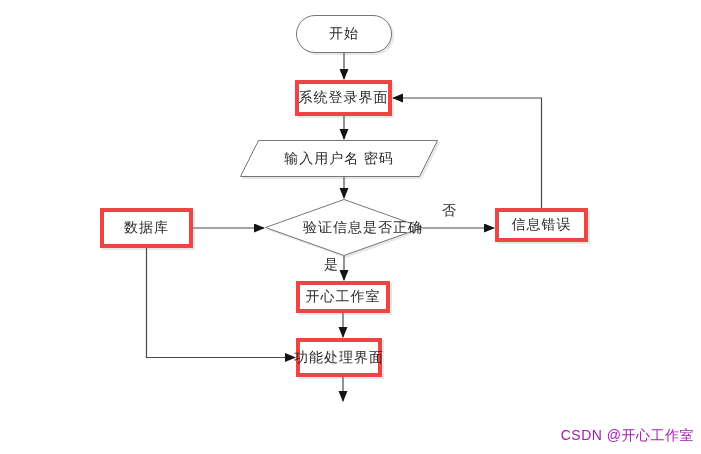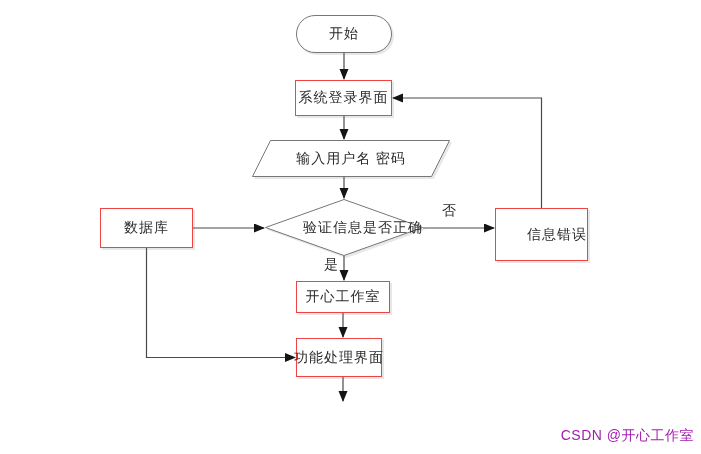--- a/index.html
+++ b/index.html
@@ -22,21 +22,21 @@
     align-items: center;
     justify-content: center;
     font-size: 14px;
     letter-spacing: 1px;
     color: #2b2b2b;
     text-align: center;
     white-space: nowrap;
   }
   .rect-node {
     background: #ffffff;
-    border: 1px solid #ef4444;
+    border: 4px solid #ef4444;
     box-shadow: 2px 2px 0 rgba(120,120,120,0.18);
   }
   .stadium-node {
     background: #ffffff;
     border: 1px solid #767676;
     border-radius: 19px;
     box-shadow: 2px 2px 0 rgba(120,120,120,0.18);
   }
   .svg-node { background: transparent; }
   .svg-node svg {
@@ -88,39 +88,39 @@
   </svg>
 
   <div class="node stadium-node" style="left:296px; top:15px; width:96px; height:38px;">
     <span>开始</span>
   </div>
 
   <div class="node rect-node" style="left:295px; top:80px; width:97px; height:36px;">
     <span>系统登录界面</span>
   </div>
 
-  <div class="node svg-node" style="left:252px; top:140px; width:198px; height:37px;text-align:right;">
+  <div class="node svg-node" style="left:240px; top:140px; width:198px; height:37px;text-align:right;">
     <svg viewBox="0 0 198 37" preserveAspectRatio="none">
       <polygon points="18.5,0.5 197.5,0.5 179.5,36.5 0.5,36.5" fill="#ffffff" stroke="#767676" stroke-width="1"></polygon>
     </svg>
     <span class="shape-label">输入用户名 密码</span>
   </div>
 
   <div class="node svg-node" style="left:265px; top:199px; width:158px; height:57px;justify-content:flex-end;">
     <svg viewBox="0 0 158 57" preserveAspectRatio="none">
       <polygon points="79,0.5 157.5,28.5 79,56.5 0.5,28.5" fill="#ffffff" stroke="#767676" stroke-width="1"></polygon>
     </svg>
     <span class="shape-label">验证信息是否正确</span>
   </div>
 
   <div class="node rect-node" style="left:100px; top:208px; width:93px; height:40px;">
     <span>数据库</span>
   </div>
 
-  <div class="node rect-node" style="left:495px; top:208px; width:93px; height:53px;justify-content:flex-end;">
+  <div class="node rect-node" style="left:495px; top:208px; width:93px; height:34px;">
     <span>信息错误</span>
   </div>
 
   <div class="node rect-node" style="left:296px; top:281px; width:94px; height:32px;">
     <span>开心工作室</span>
   </div>
 
   <div class="node rect-node" style="left:296px; top:338px; width:86px; height:39px;">
     <span>功能处理界面</span>
   </div>

